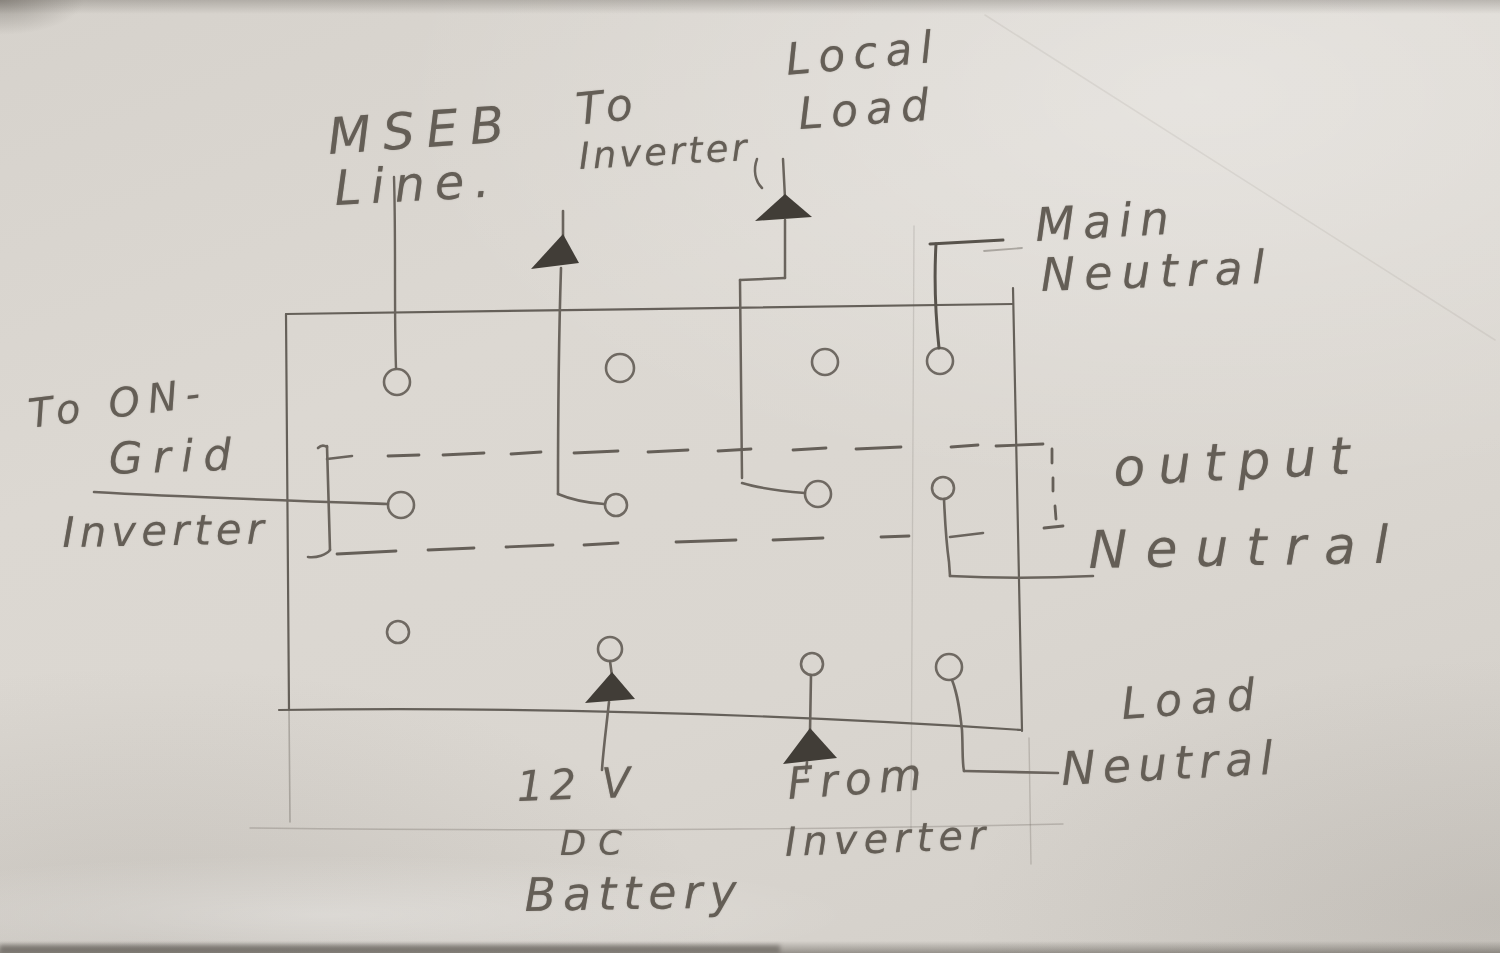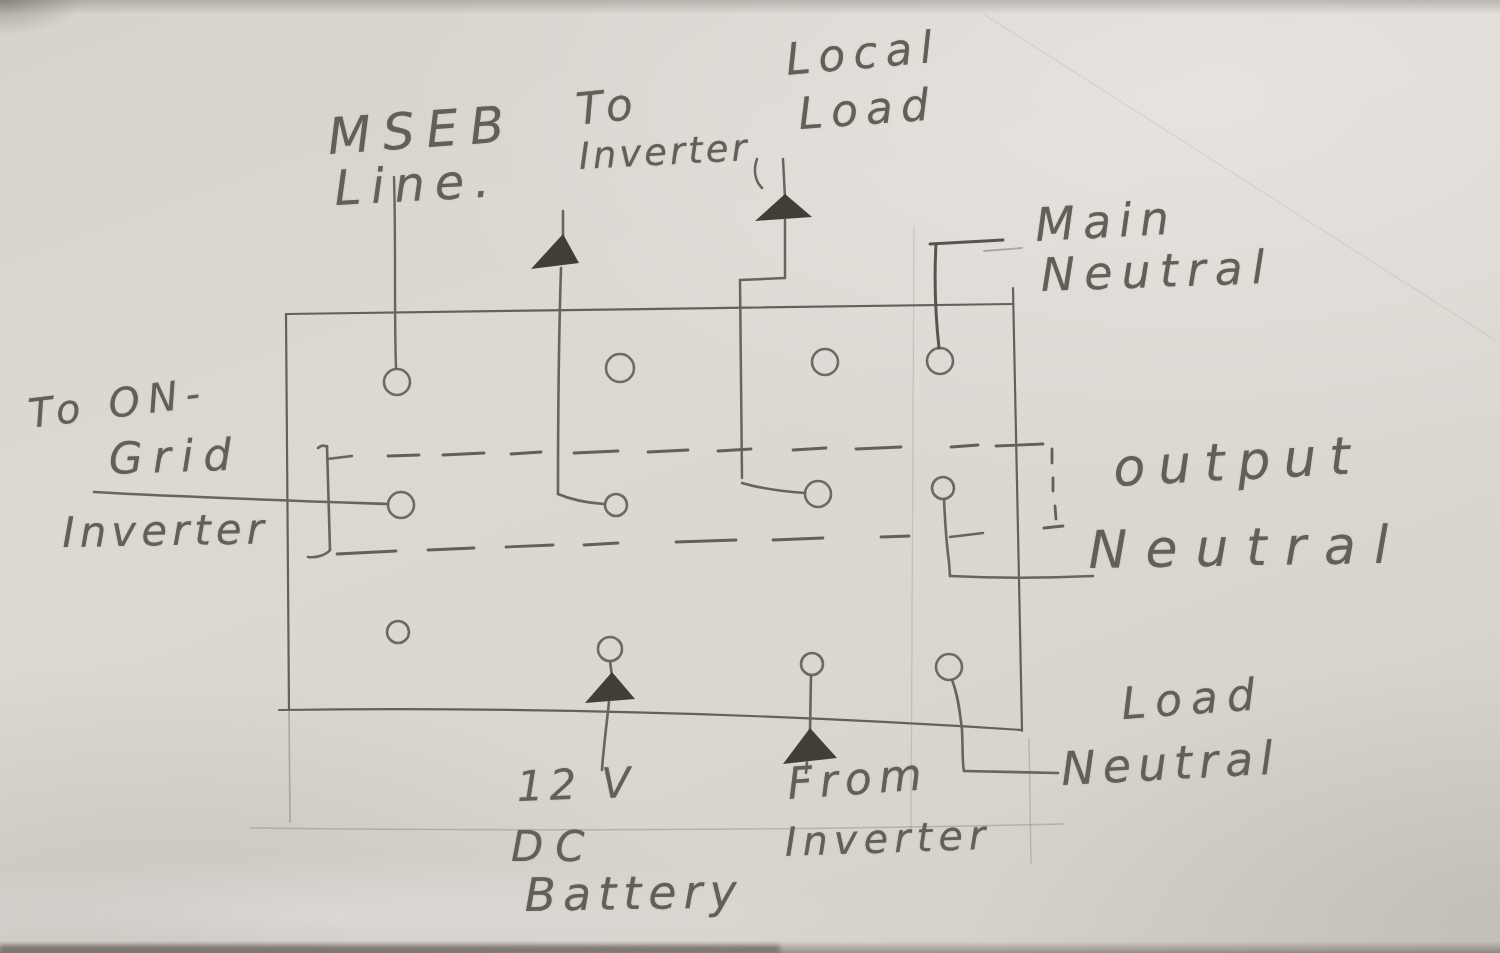--- a/index.html
+++ b/index.html
@@ -163,21 +163,21 @@
   <div class="hw" style="left:108px;top:437px;font-size:44px;letter-spacing:10px;transform:rotate(-2deg);">Grid</div>
   <div class="hw" style="left:62px;top:512px;font-size:42px;letter-spacing:5px;transform:rotate(-1deg);">Inverter</div>
 
   <div class="hw" style="left:1112px;top:442px;font-size:52px;letter-spacing:13px;transform:rotate(-3deg);">output</div>
   <div class="hw" style="left:1088px;top:524px;font-size:52px;letter-spacing:18px;transform:rotate(-1deg);">Neutral</div>
 
   <div class="hw" style="left:1120px;top:682px;font-size:44px;letter-spacing:9px;transform:rotate(-4deg);">Load</div>
   <div class="hw" style="left:1060px;top:746px;font-size:46px;letter-spacing:7px;transform:rotate(-3deg);">Neutral</div>
 
   <div class="hw" style="left:516px;top:766px;font-size:42px;letter-spacing:6px;transform:rotate(-2deg);">12 V</div>
-  <div class="hw" style="left:511px;top:826px;font-size:42px;letter-spacing:12px;">DC</div>
+  <div class="hw" style="left:560px;top:826px;font-size:34px;letter-spacing:12px;">DC</div>
   <div class="hw" style="left:524px;top:872px;font-size:46px;letter-spacing:7px;transform:rotate(-1deg);">Battery</div>
 
   <div class="hw" style="left:786px;top:762px;font-size:44px;letter-spacing:7px;transform:rotate(-4deg);">From</div>
   <div class="hw" style="left:784px;top:822px;font-size:40px;letter-spacing:6px;transform:rotate(-2deg);">Inverter</div>
 
   <div class="edge-bottom"></div>
   <div class="edge-bottom-left"></div>
 </div>
 
 </body></html>

